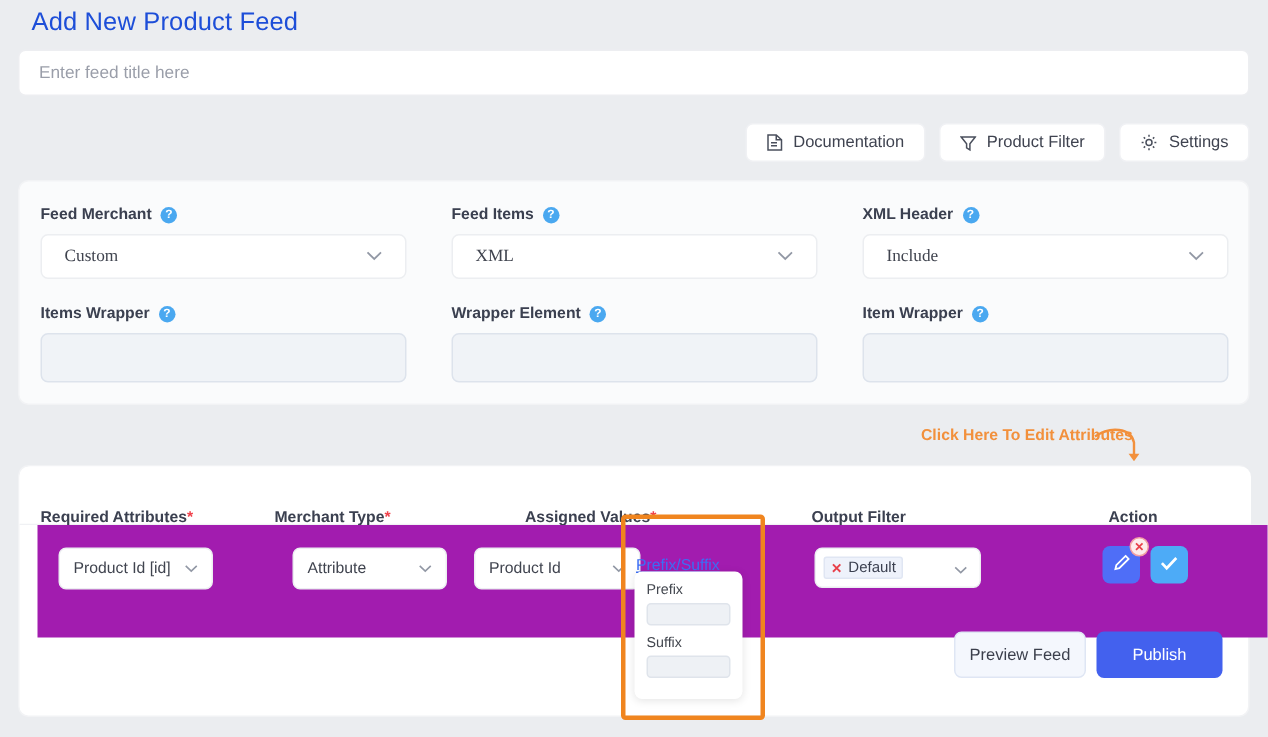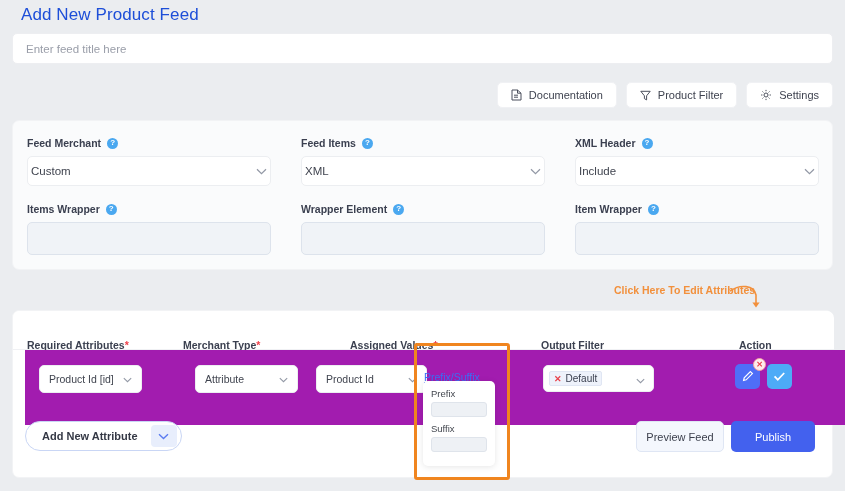--- a/index.html
+++ b/index.html
@@ -57,21 +57,21 @@
   .help-icon {
     width: 11px; height: 11px; border-radius: 50%;
     background: #4aa8f0; color: #fff; font-size: 8px; font-weight: bold;
     display: inline-flex; align-items: center; justify-content: center;
     line-height: 1;
   }
   .select-box {
     width: 244px; height: 30px; background: #fff;
     border: 1px solid #eceef1; border-radius: 5px;
     display: flex; align-items: center; justify-content: space-between;
-    padding: 0 3px; font-size: 11.5px; color: #40444f;
+    padding: 0 15px; font-size: 11.5px; color: #40444f; font-family: Liberation Serif, serif;
   }
   .input-box {
     width: 244px; height: 33px; background: #f0f3f7;
     border: 1px solid #dde3ec; border-radius: 5px;
   }
   .chev { color: #9298a5; }
 
   
   .annotation {
     position: absolute; left: 614px; top: 284px;
@@ -395,25 +395,17 @@
     </div>
     <div class="act-btn act-check">
       <span>
         <svg width="13" height="11" viewBox="0 0 13 11" fill="none" stroke="#fff" stroke-width="1.8">
           <path d="M1.6 5.4l3.2 3.4L11.2 2"></path>
         </svg>
       </span>
     </div>
   </div>
 
-  <div class="add-attr">
-    <span class="add-attr-label">Add New Attribute</span>
-    <span class="add-attr-chev">
-      <svg width="11" height="7" viewBox="0 0 11 7" fill="none" stroke="#5c7cf0" stroke-width="1.4">
-          <path d="M1 1.3L5.5 5.6 10 1.3"></path>
-        </svg>
-    </span>
-  </div>
 
   <div class="btn-preview">Preview Feed</div>
   <div class="btn-publish">Publish</div>
 
 </div>
 
 </body></html>

